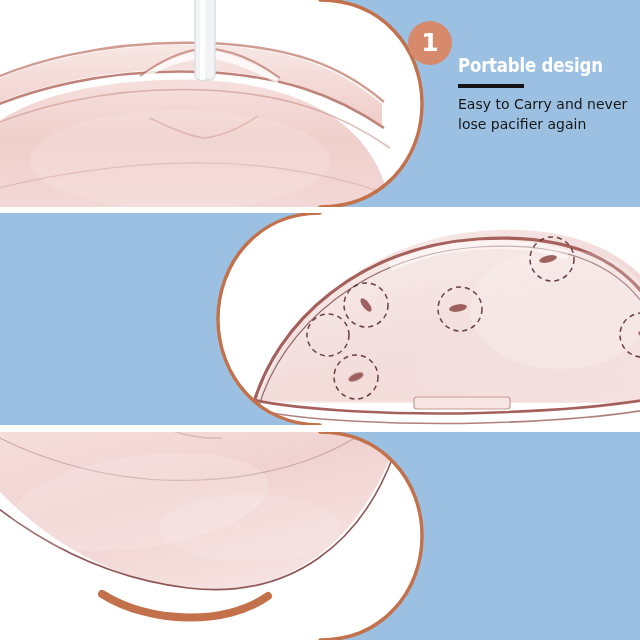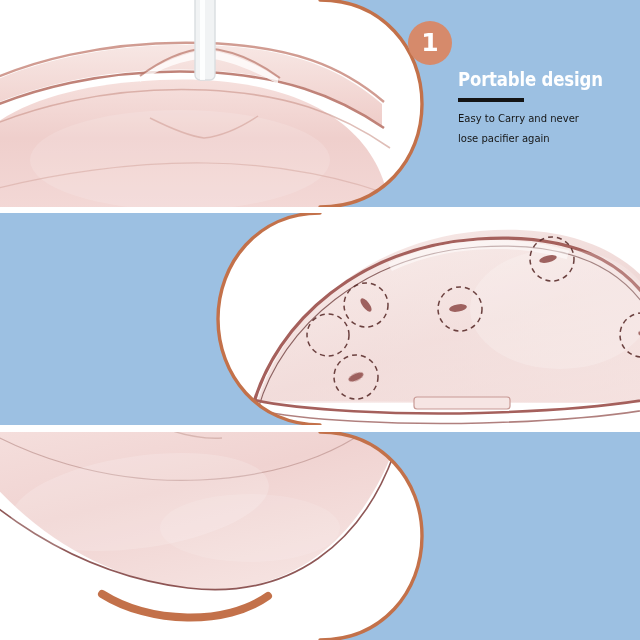--- a/index.html
+++ b/index.html
@@ -75,21 +75,21 @@
   }
   #badge-1 { left: 408px; top: 21px; }
 
   
   .text-block {
     position: absolute;
     z-index: 25;
   }
   .text-right { left: 458px; width: 176px; text-align: left; }
 
-  #text-1 { top: 68px;  }
+  #text-1 { top: 54px;  }
 
   .headline {
     color: #ffffff;
     font-family: "DejaVu Sans Condensed", "Liberation Sans Narrow", "Liberation Sans", sans-serif;
     font-weight: bold;
     font-size: 20px;
     line-height: 23px;
     letter-spacing: -0.2px;
     margin: 0 0 7px 0;
     transform: scaleX(0.92);
@@ -98,21 +98,21 @@
 
   .rule {
     height: 4px;
     width: 66px;
     background: #141414;
     margin: 0 0 7px 0;
   }
 
   .body-text {
     color: #161616;
-    font-size: 10px;
+    font-size: 14px;
     line-height: 19.5px;
     font-family: "DejaVu Sans", sans-serif;
     margin: 0;
     white-space: pre-line;
   }
 </style>
 </head>
 <body>
 
 <div id="infographic">

